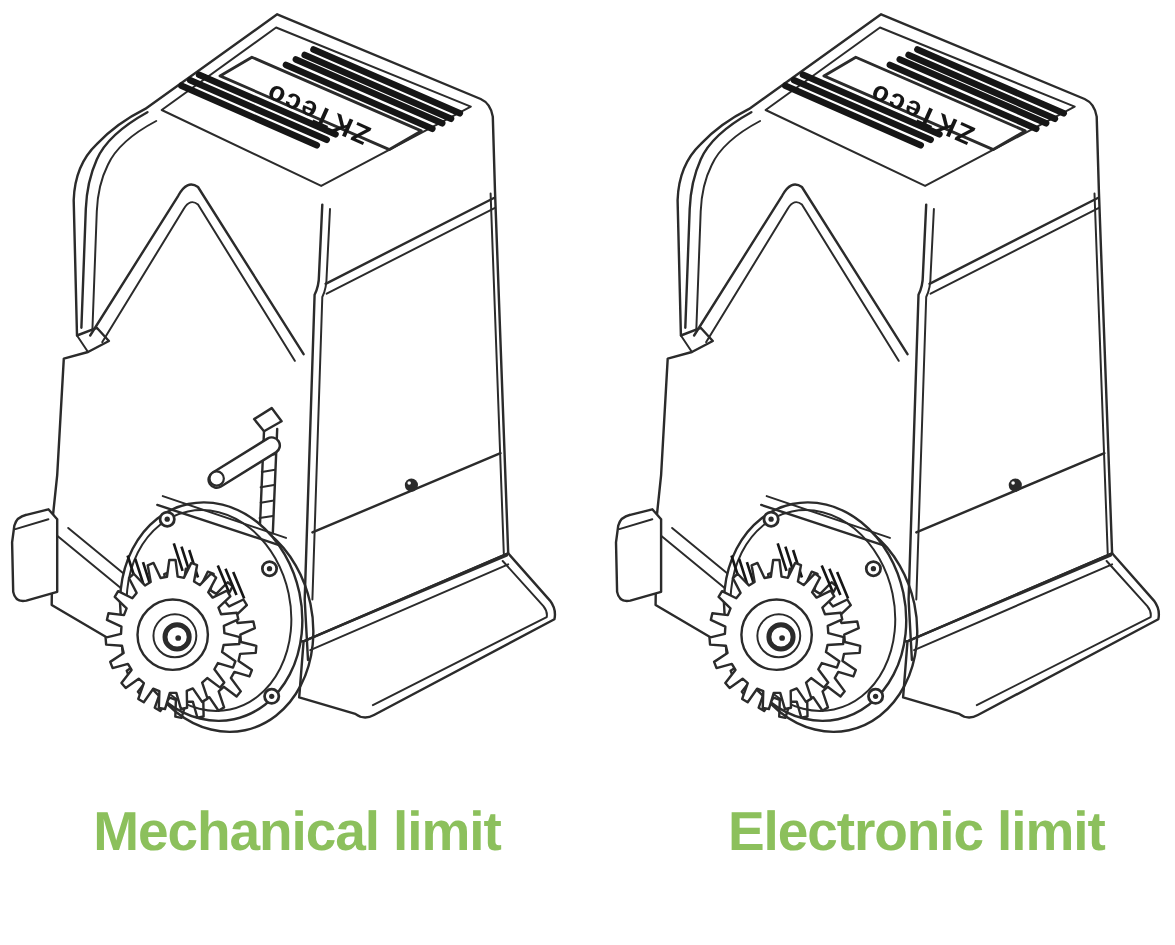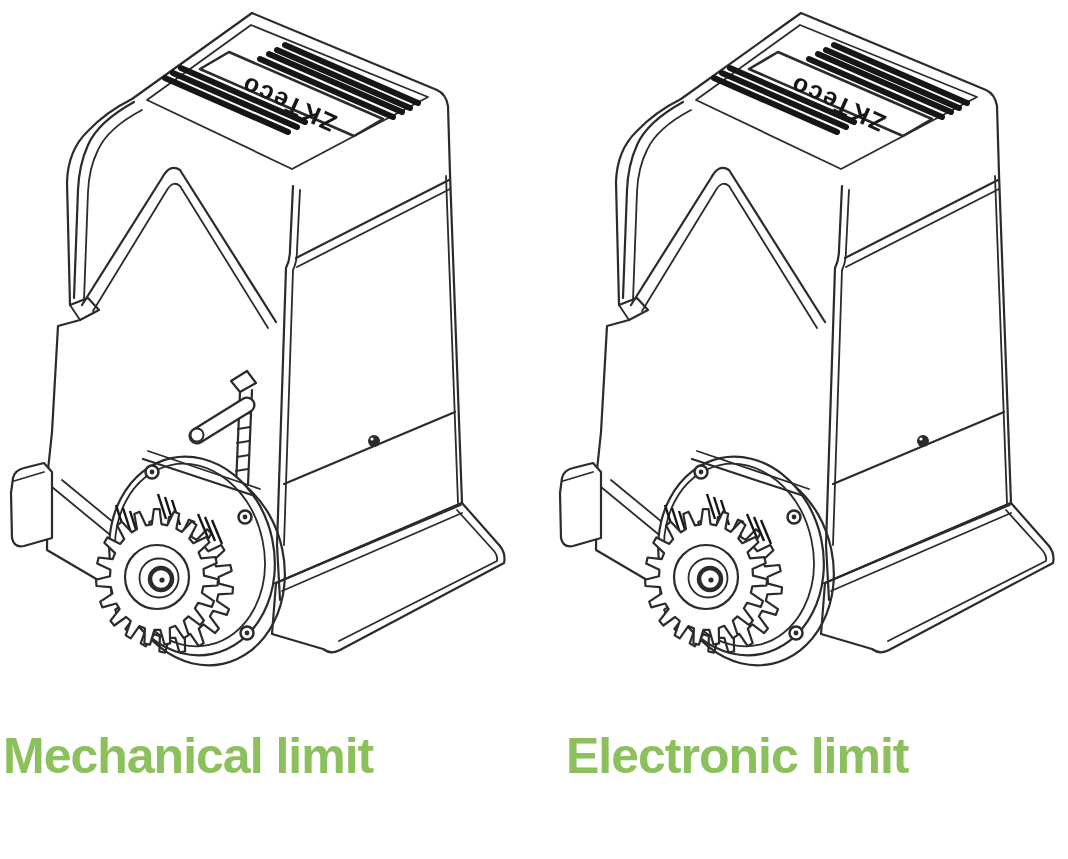--- a/index.html
+++ b/index.html
@@ -2,21 +2,21 @@
 <html style="--green: #8CC05C; --line: #2B2B2B; --ribc: #161616; --bg: #FFFFFF;"><head>
 <meta charset="utf-8">
 <style>
   html,body{margin:0;padding:0;background:#fff;}
   .canvas{position:relative;width:1068px;height:859px;background:var(--bg,#ffffff);overflow:hidden;
           font-family:"Liberation Sans",sans-serif;}
   figure{position:absolute;top:0;margin:0;width:534px;height:859px;}
   #fig-left{left:0;}
   #fig-right{left:534px;}
   figure svg{position:absolute;top:0;left:0;}
-  .caption{position:absolute;top:729px;left:0;width:100%;text-align:left;
+  .caption{position:absolute;top:729px;left:0;width:100%;text-align:center;
            font-weight:bold;font-size:50px;line-height:1.1;letter-spacing:-1px;
            color:var(--green,#8CC05C);}
   #fig-left .caption{transform:translateX(3px);}
   #fig-right .caption{transform:translateX(32px);}
   
   .ln{fill:none;stroke:var(--line,#2b2b2b);stroke-width:2.2;stroke-linejoin:round;stroke-linecap:round;}
   .thin{stroke-width:1.8;}
   .fw{fill:#ffffff;stroke:var(--line,#2b2b2b);stroke-width:2.2;stroke-linejoin:round;stroke-linecap:round;}
   .rib{fill:none;stroke:var(--ribc,#161616);stroke-width:6;stroke-linecap:round;}
   .hatch{fill:none;stroke:var(--ribc,#161616);stroke-width:2.4;stroke-linecap:butt;}

